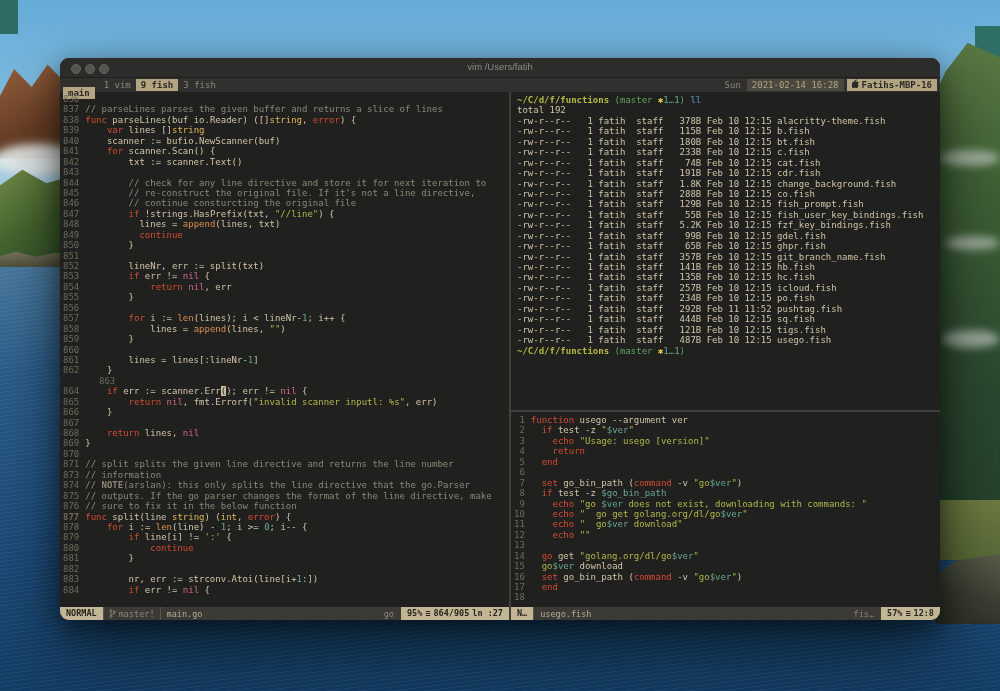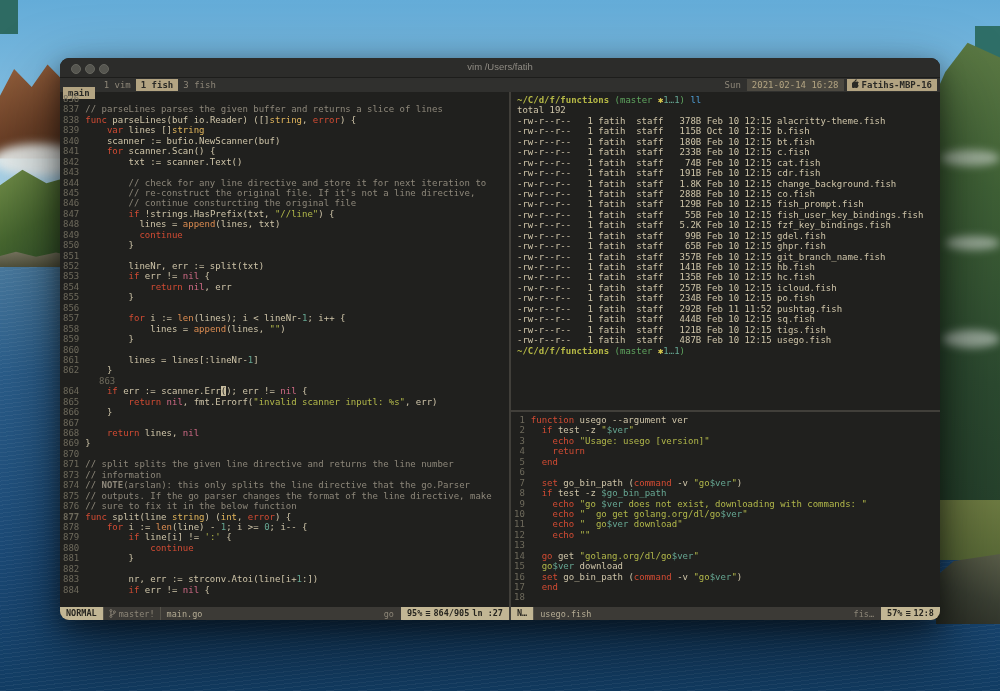--- a/index.html
+++ b/index.html
@@ -92,21 +92,21 @@
     <div class="titlebar">
       <div class="tl c"></div>
       <div class="tl m"></div>
       <div class="tl z"></div>
       <div class="wtitle">vim /Users/fatih</div>
     </div>
 
     <div class="tmuxbar">
       <span class="twin tbox sess">main</span>
       <span class="twin">1 vim</span>
-      <span class="twin tbox">1 fish</span>
+      <span class="twin tbox">9 fish</span>
       <span class="twin">3 fish</span>
       <span class="tmux-right">
         <span class="tday">Sun</span>
         <span class="tdate">2021-02-14 16:28</span>
         <span class="thost">
           <svg width="7" height="9" viewBox="0 0 100 120">
               <path fill="#2a2a26" d="M66 1c2 10-3 20-9 26-6 7-15 12-23 11-2-9 3-19 9-25C49 6 59 1 66 1zM95 88c-3 9-7 17-13 24-5 7-11 14-20 14-8 0-11-5-21-5s-13 5-21 5c-9 0-16-8-21-15C-9 96-7 63 7 46c6-9 16-14 25-14 8 0 14 5 20 5 6 0 13-6 22-5 7 0 17 3 23 12-18 10-16 36-2 44z"></path>
             </svg>
           <span>Fatihs-MBP-16</span>
         </span>
@@ -196,21 +196,21 @@
 
       <div class="vdiv"></div>
 
       <div class="pane-right">
 
         <div class="fish-pane">
           <div id="fish-out">
               <div class="cl"><span class="tk-path">~/C/d/f/functions</span><span class="tk-grn"> (master </span><span class="tk-yel">✱</span><span class="tk-teal">1…1</span><span class="tk-grn">)</span><span class="tk-blu"> ll</span></div>
               <div class="cl"><span class="tk-txt">total 192</span></div>
               <div class="cl"><span class="tk-txt">-rw-r--r--   1 fatih  staff   378B Feb 10 12:15 alacritty-theme.fish</span></div>
-              <div class="cl"><span class="tk-txt">-rw-r--r--   1 fatih  staff   115B Oct 10 12:15 b.fish</span></div>
+              <div class="cl"><span class="tk-txt">-rw-r--r--   1 fatih  staff   115B Feb 10 12:15 b.fish</span></div>
               <div class="cl"><span class="tk-txt">-rw-r--r--   1 fatih  staff   180B Feb 10 12:15 bt.fish</span></div>
               <div class="cl"><span class="tk-txt">-rw-r--r--   1 fatih  staff   233B Feb 10 12:15 c.fish</span></div>
               <div class="cl"><span class="tk-txt">-rw-r--r--   1 fatih  staff    74B Feb 10 12:15 cat.fish</span></div>
               <div class="cl"><span class="tk-txt">-rw-r--r--   1 fatih  staff   191B Feb 10 12:15 cdr.fish</span></div>
               <div class="cl"><span class="tk-txt">-rw-r--r--   1 fatih  staff   1.8K Feb 10 12:15 change_background.fish</span></div>
               <div class="cl"><span class="tk-txt">-rw-r--r--   1 fatih  staff   288B Feb 10 12:15 co.fish</span></div>
               <div class="cl"><span class="tk-txt">-rw-r--r--   1 fatih  staff   129B Feb 10 12:15 fish_prompt.fish</span></div>
               <div class="cl"><span class="tk-txt">-rw-r--r--   1 fatih  staff    55B Feb 10 12:15 fish_user_key_bindings.fish</span></div>
               <div class="cl"><span class="tk-txt">-rw-r--r--   1 fatih  staff   5.2K Feb 10 12:15 fzf_key_bindings.fish</span></div>
               <div class="cl"><span class="tk-txt">-rw-r--r--   1 fatih  staff    99B Feb 10 12:15 gdel.fish</span></div>

